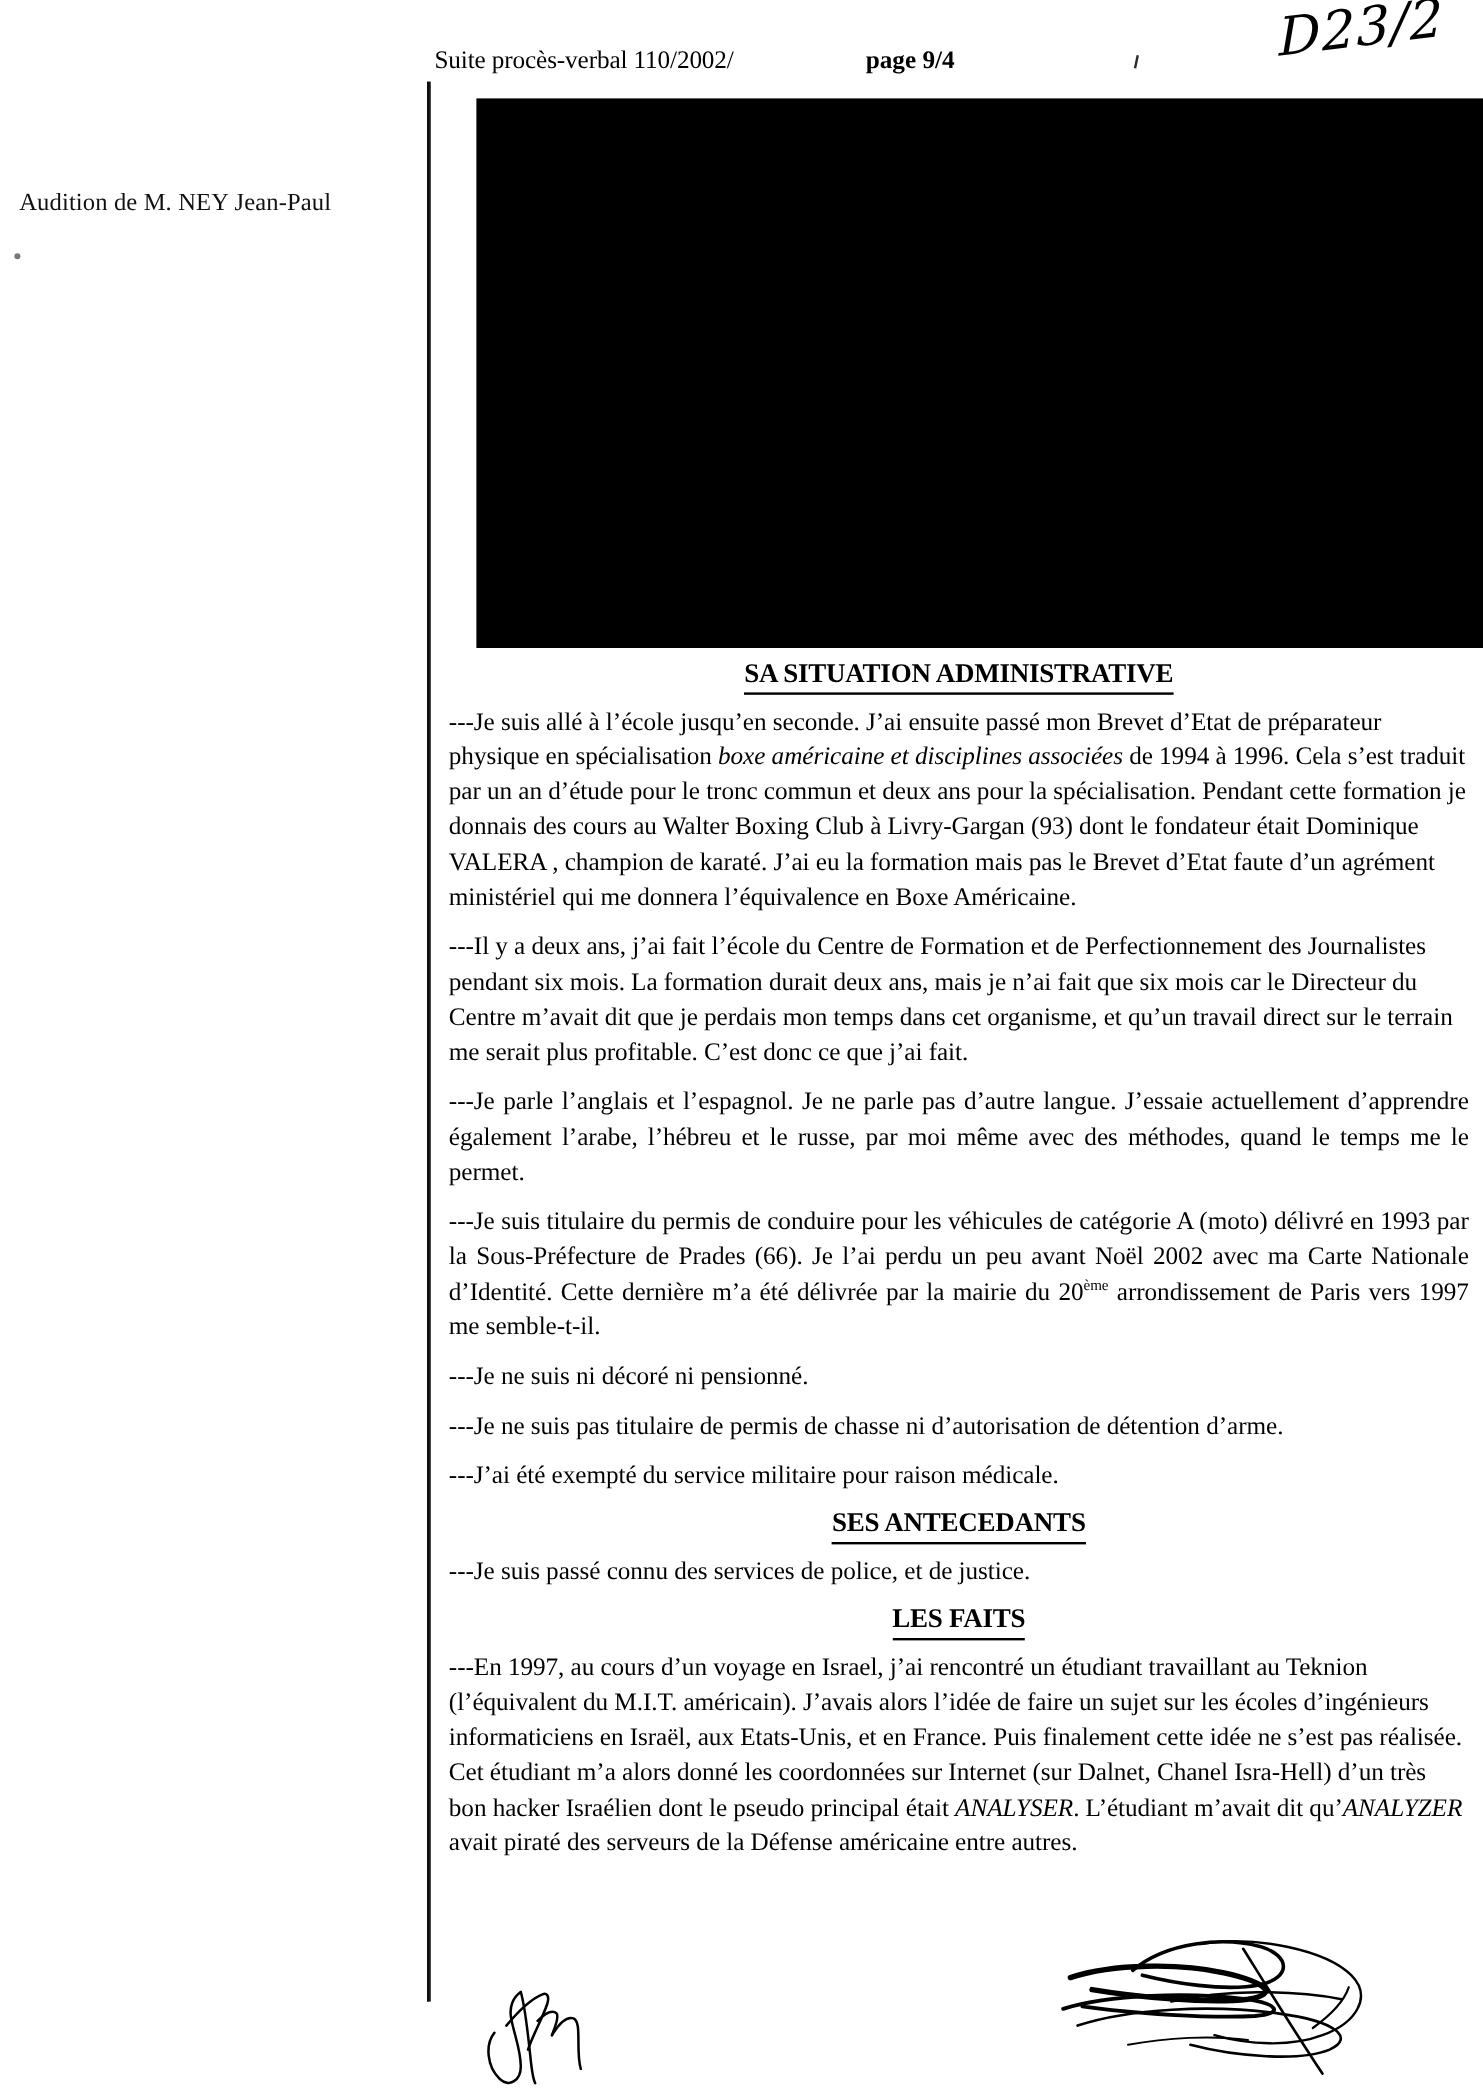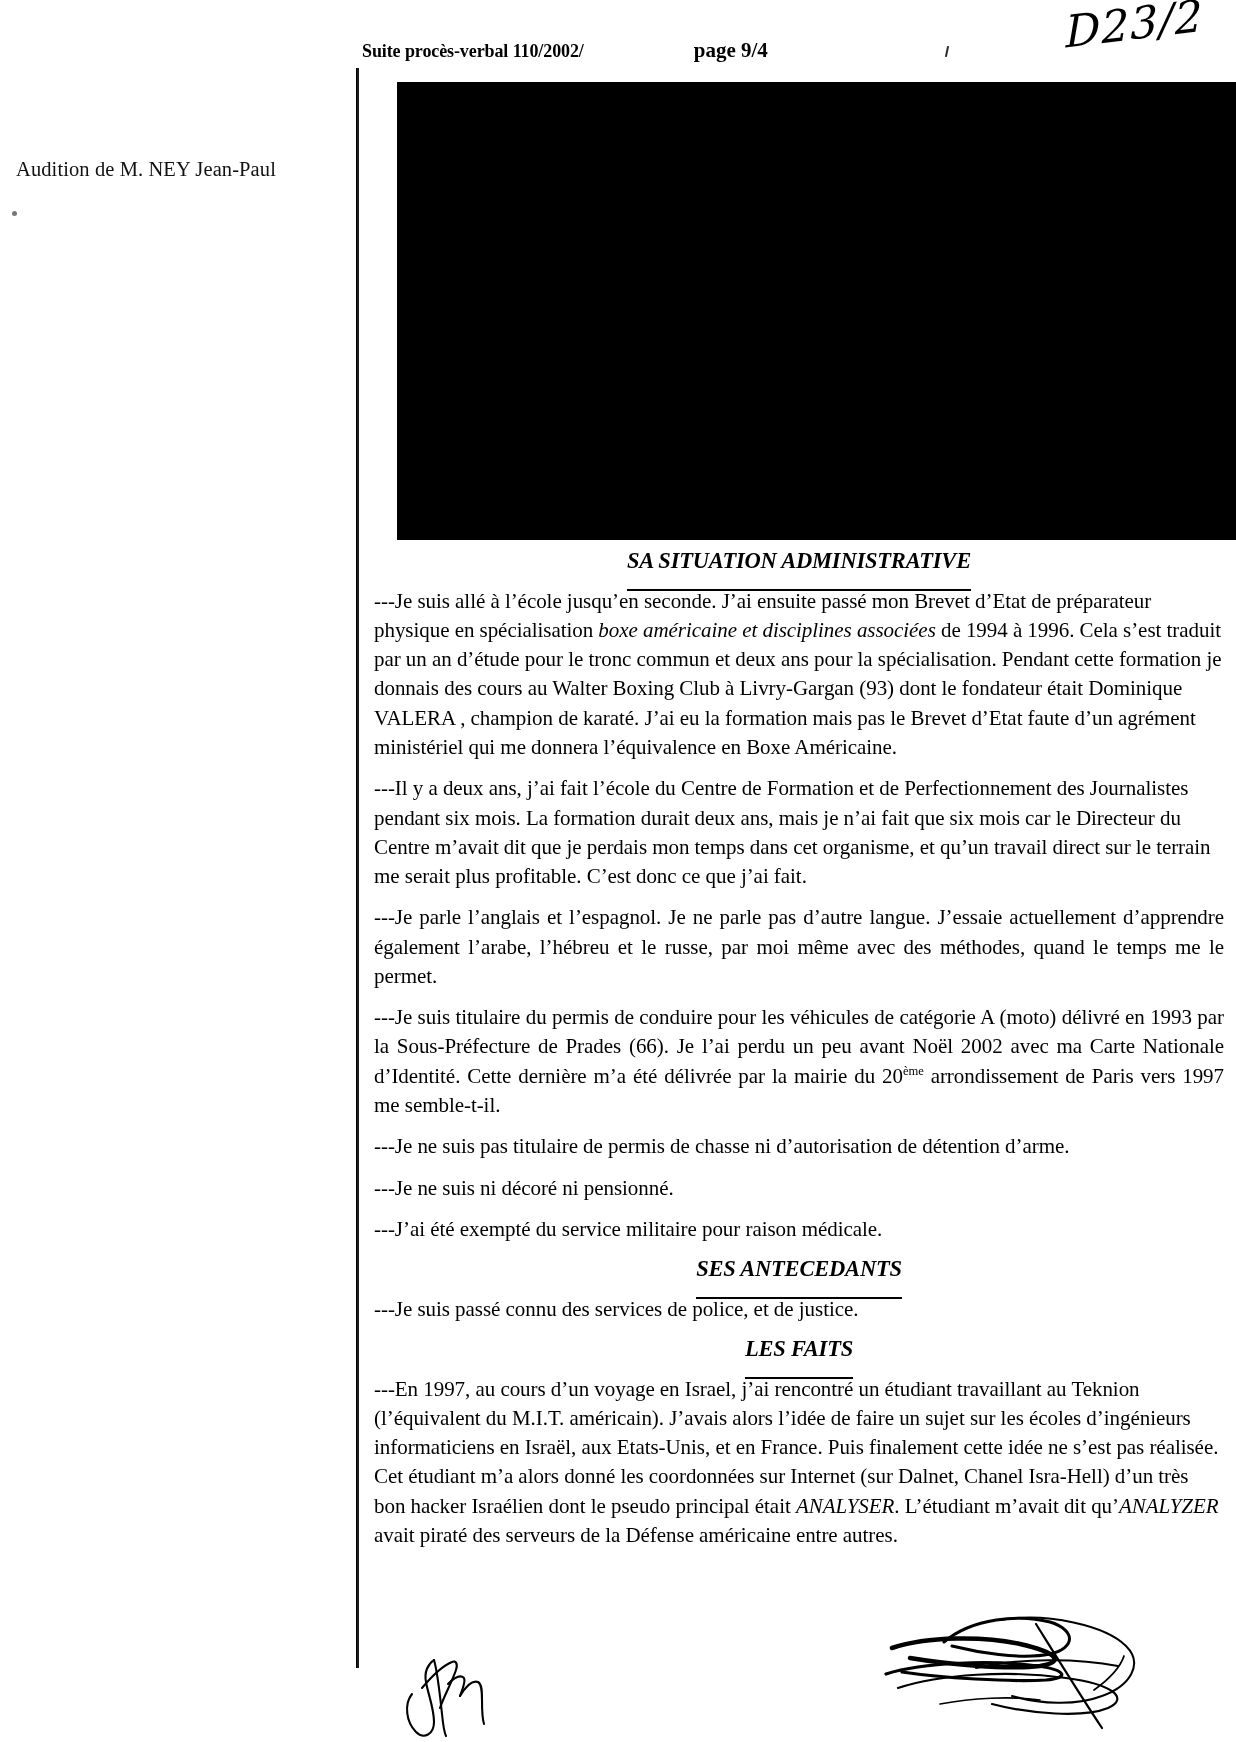--- a/index.html
+++ b/index.html
@@ -74,22 +74,22 @@
   .header {
     position: absolute;
     left: 362px;
     top: 38px;
     width: 700px;
     height: 30px;
     display: flex;
     align-items: baseline;
   }
   .hdr-title {
-    font-weight: bold;
-    font-size: 18px;
+    font-weight: normal;
+    font-size: 21px;
     white-space: nowrap;
     letter-spacing: -0.1px;
   }
   .hdr-page {
     font-weight: bold;
     font-size: 21px;
     white-space: nowrap;
     margin-left: 110px;
   }
 
@@ -159,22 +159,21 @@
   .section-head {
     text-align: center;
     font-weight: bold;
     font-size: 22.5px;
     letter-spacing: -0.2px;
     margin: 1px 0 2px 0;
     line-height: 1.18;
   }
   .section-head span.u {
     border-bottom: 2.5px solid #000;
-    padding-bottom: 16px;
-    font-style: italic;
+    padding-bottom: 4px;
   }
   p.para {
     margin: 12px;
     font-size: 21px;
     line-height: 1.395;
     text-align: left;
     letter-spacing: -0.05px;
   }
   p.just {
     text-align: justify;
@@ -235,23 +234,23 @@
     </div>
 
     <p class="para"><span>---Je suis allé à l’école jusqu’en seconde. J’ai ensuite passé mon Brevet d’Etat de préparateur physique en spécialisation </span><i>boxe américaine et disciplines associées</i><span> de 1994 à 1996. Cela s’est traduit par un an d’étude pour le tronc commun et deux ans pour la spécialisation. Pendant cette formation je donnais des cours au Walter Boxing Club à Livry-Gargan (93) dont le fondateur était Dominique VALERA , champion de karaté.  J’ai eu la formation mais pas le Brevet d’Etat faute d’un agrément ministériel qui me donnera l’équivalence en Boxe Américaine.</span></p>
 
     <p class="para"><span>---Il y a deux ans, j’ai fait l’école du Centre de Formation et de Perfectionnement des Journalistes pendant six mois. La formation durait deux ans, mais je n’ai fait que six mois car le Directeur du Centre m’avait dit que je perdais mon temps dans cet organisme, et qu’un travail direct sur le terrain me serait plus profitable. C’est donc ce que j’ai fait.</span></p>
 
     <p class="para just"><span>---Je parle l’anglais et l’espagnol. Je ne parle pas d’autre langue. J’essaie actuellement d’apprendre également l’arabe, l’hébreu et le russe, par moi même avec des méthodes, quand le temps me le permet.</span></p>
 
     <p class="para just"><span>---Je suis titulaire du permis de conduire pour les véhicules de catégorie A (moto) délivré en 1993 par la Sous-Préfecture de Prades (66). Je l’ai perdu un peu avant Noël 2002 avec ma Carte Nationale d’Identité. Cette dernière m’a été délivrée par la mairie du 20</span><sup class="ord">ème</sup><span> arrondissement de Paris vers 1997 me semble-t-il.</span></p>
 
+    <p class="para"><span>---Je ne suis ni décoré ni pensionné.</span></p>
+
     <p class="para just"><span>---Je ne suis pas titulaire de permis de chasse ni d’autorisation de détention d’arme.</span></p>
-
-    <p class="para"><span>---Je ne suis ni décoré ni pensionné.</span></p>
 
     <p class="para"><span>---J’ai été exempté du service militaire pour raison médicale.</span></p>
 
     <div class="section-head">
       <span class="u">SES ANTECEDANTS</span>
     </div>
 
     <p class="para"><span>---Je suis passé connu des services de police, et de justice.</span></p>
 
     <div class="section-head">

